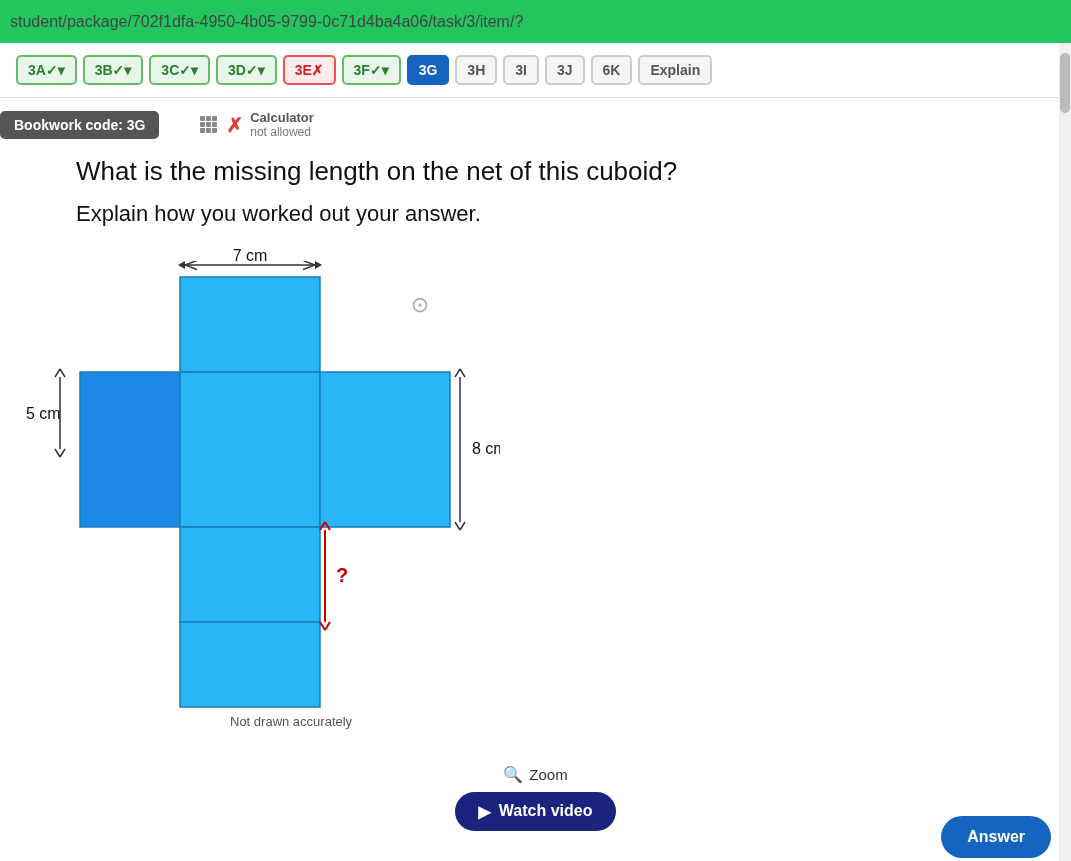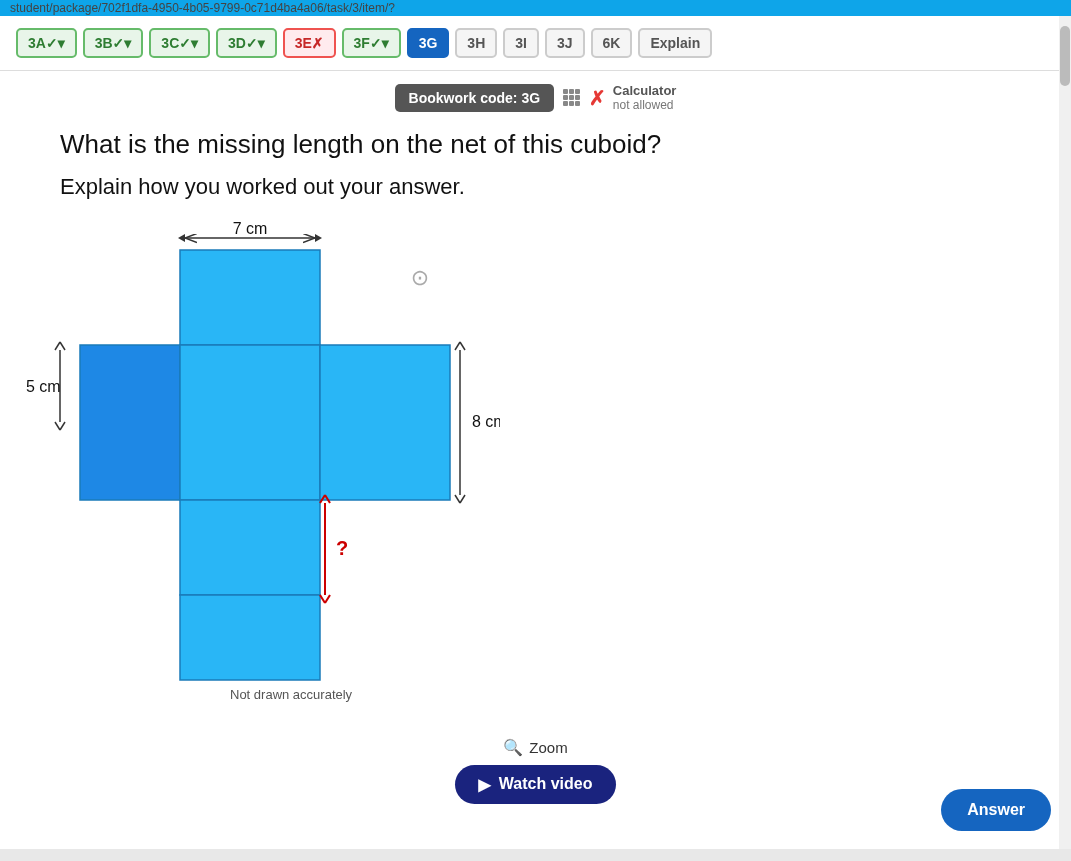--- a/index.html
+++ b/index.html
@@ -5,26 +5,26 @@
     * { box-sizing: border-box; margin: 0; padding: 0; }
     body {
       font-family: Arial, sans-serif;
       background: #e8e8e8;
       width: 1071px;
       min-height: 861px;
       overflow: hidden;
     }
 
     .browser-bar {
-      background: #0ea5e9;
-      height: 16px;
+      background: #22c55e;
+      height: 43px;
       display: flex;
       align-items: center;
       padding: 0 10px;
-      font-size: 12px;
+      font-size: 16px;
       color: #444;
     }
 
     .main-container {
       background: #ffffff;
       width: 100%;
       min-height: 833px;
       position: relative;
     }
 
@@ -69,22 +69,21 @@
     .tab-inactive {
       background: #f5f5f5;
       border-color: #ccc;
       color: #555;
     }
 
     
     .info-row {
       display: flex;
       align-items: center;
-      justify-content: center;
-      gap: 4px;
+      gap: 36px;
       padding: 12px 0 6px 0;
     }
 
     .bookwork-badge {
       background: #555;
       color: #fff;
       padding: 6px 14px;
       border-radius: 5px;
       font-size: 14px;
       font-weight: 600;
@@ -123,21 +122,21 @@
 
     .red-x {
       color: #e53935;
       font-size: 20px;
       font-weight: bold;
       margin-right: 2px;
     }
 
     
     .question-area {
-      padding: 10px 60px 0 60px;
+      padding: 10px 60px 0 76px;
     }
 
     .question-title {
       font-size: 26px;
       font-weight: 400;
       color: #111;
       margin-bottom: 12px;
       line-height: 1.3;
     }
 

